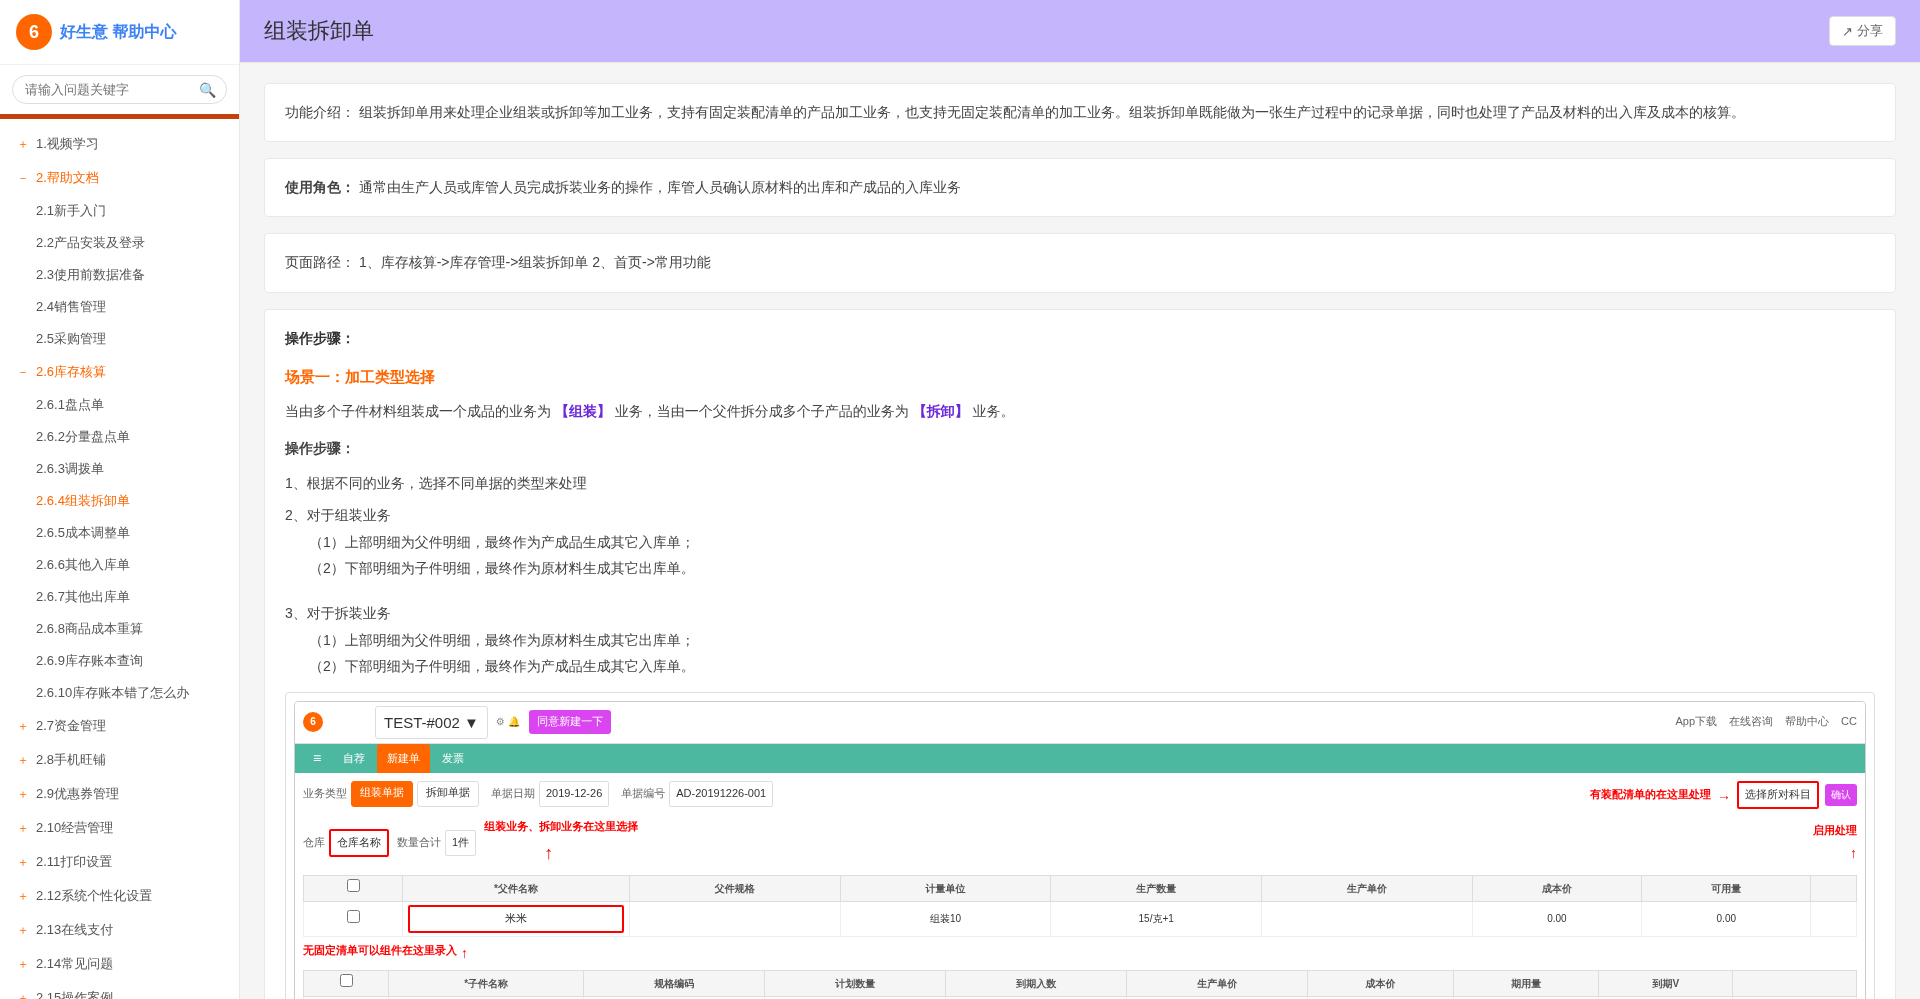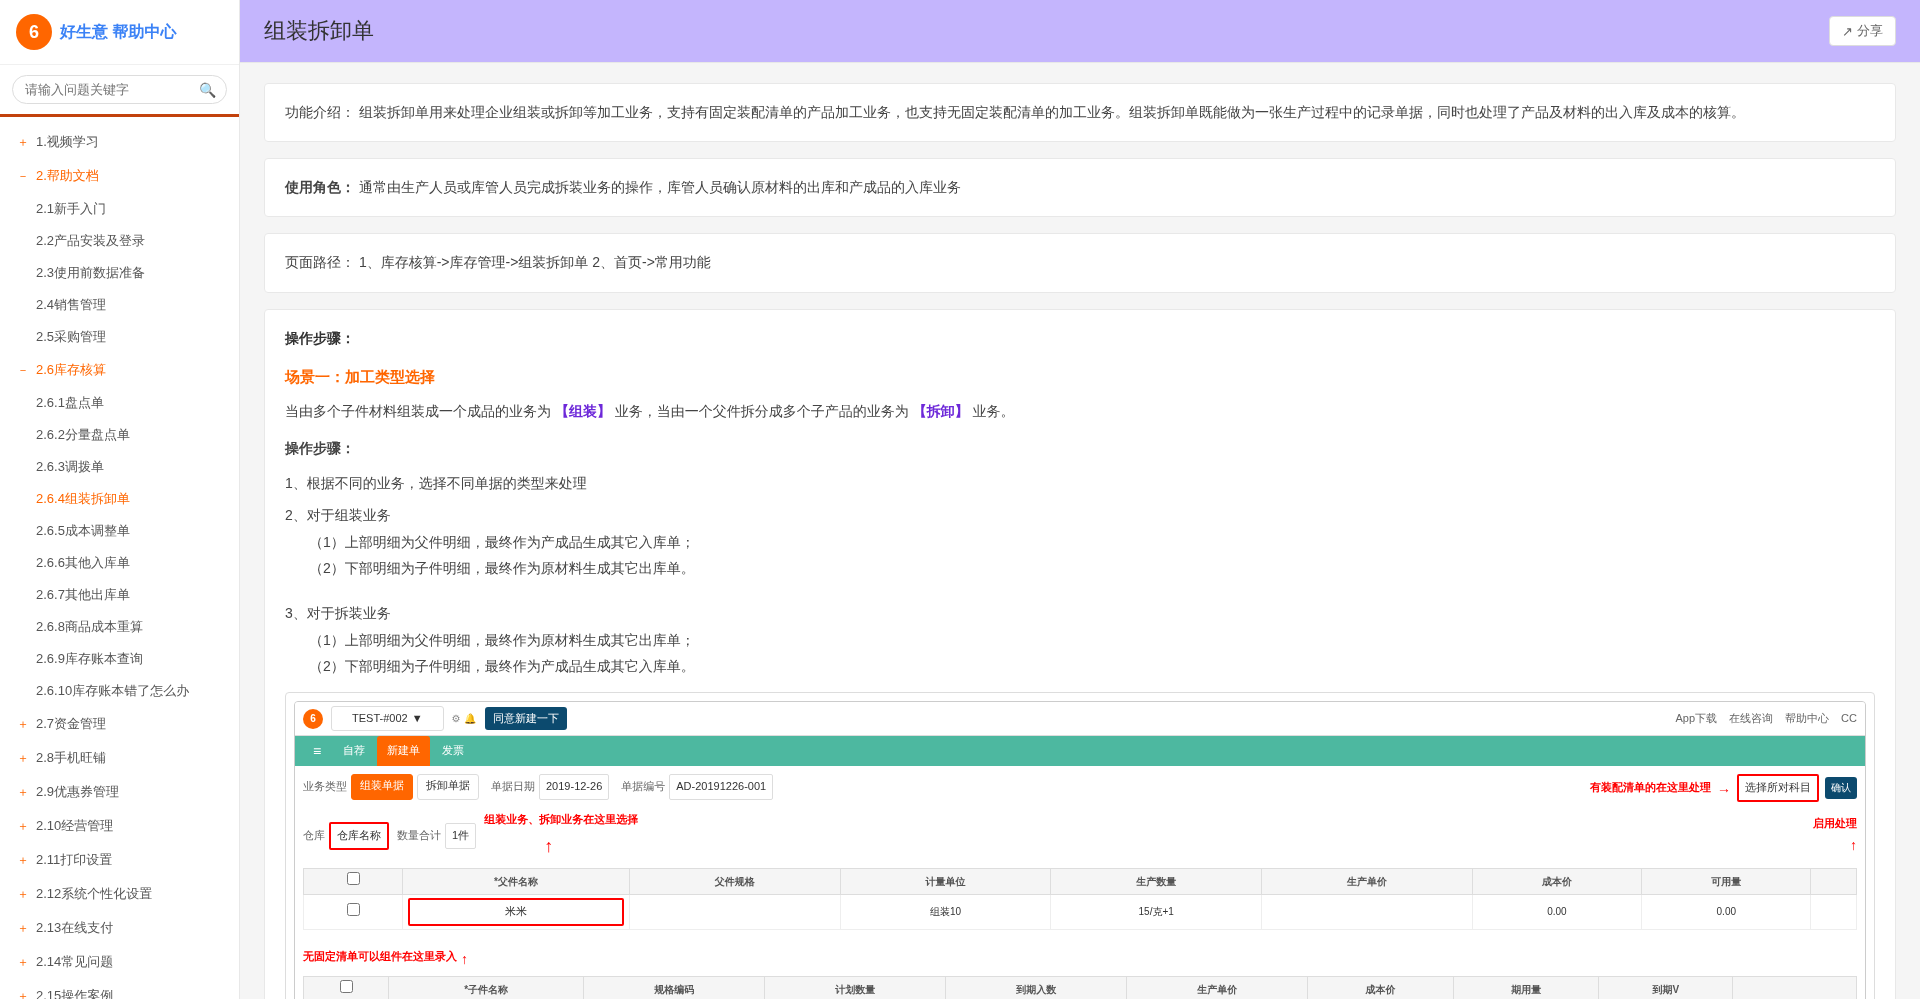--- a/index.html
+++ b/index.html
@@ -41,21 +41,21 @@
     }
 
     .logo-text {
       font-size: 16px;
       font-weight: bold;
       color: #3b82f6;
     }
 
     .search-box {
       padding: 10px 12px;
-      border-bottom: 3px solid #c2410c;
+      border-bottom: 5px solid #c2410c;
       display: flex;
       align-items: center;
       position: relative;
       justify-content: flex-end;
     }
 
     .search-box input {
       width: 100%;
       border: 1px solid #ddd;
       border-radius: 16px;
@@ -226,30 +226,31 @@
       background: #ff6600;
       border-radius: 50%;
       display: flex; align-items: center; justify-content: center;
       color: white; font-size: 10px; font-weight: bold;
     }
 
     .screen-dropdown {
       background: #fff;
       border: 1px solid #ddd;
       border-radius: 3px;
-      padding: 2px 20px;
-      font-size: 11px;
+      padding: 2px 8px;
+      font-size: 15px;
       color: #333;
       display: flex;
       align-items: center;
       gap: 4px;
+      margin-left: 44px;
     }
 
     .screen-orange-btn {
-      background: #0c4a6e;
+      background: #d946ef;
       color: white;
       border-radius: 3px;
       padding: 2px 8px;
       font-size: 11px;
     }
 
     .screen-nav {
       background: #4db8a0;
       display: flex;
       align-items: center;
@@ -604,21 +605,21 @@
               <div style="position:relative;display:flex;flex-direction:column;align-items:flex-start;">
                 <span class="annotation-text">组装业务、拆卸业务在这里选择</span>
                 <span style="color:red;font-size:18px;margin-left:60px;">↑</span>
               </div>
               <div style="margin-left:auto;display:flex;flex-direction:column;align-items:flex-end;">
                 <span class="annotation-text">启用处理</span>
                 <span style="color:red;font-size:14px;">↑</span>
               </div>
             </div>
 
-            <div style="margin-bottom:17px;">
+            <div style="margin-bottom:4px;">
               <table class="screen-table">
                 <thead>
                   <tr>
                     <th><input type="checkbox" style=""></th>
                     <th>*父件名称</th>
                     <th>父件规格</th>
                     <th>计量单位</th>
                     <th>生产数量</th>
                     <th>生产单价</th>
                     <th>成本价</th>

